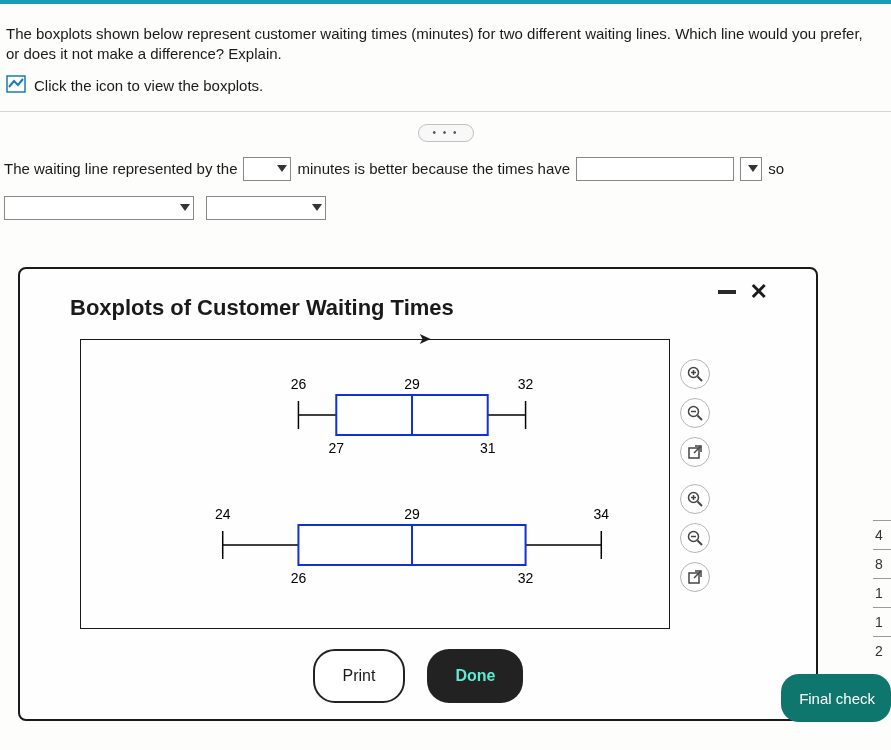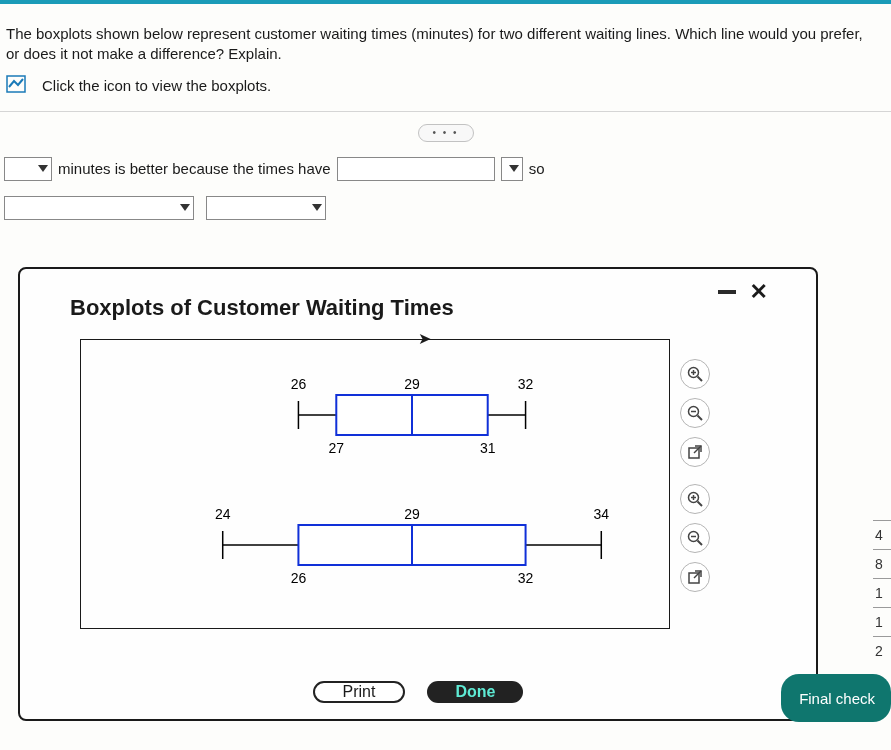--- a/index.html
+++ b/index.html
@@ -21,21 +21,21 @@
       padding: 8px 12px 0 6px;
     }
     .question-text {
       font-size: 15px;
       line-height: 1.35;
       margin-top: 12px;
     }
     .icon-row {
       display: flex;
       align-items: center;
-      gap: 16px;
+      gap: 8px;
       margin-top: 10px;
       margin-bottom: 14px;
     }
     .chart-link-icon {
       display: inline-block;
       color: #1a7ab8;
     }
     .icon-row .link-text {
       font-size: 15px;
     }
@@ -153,21 +153,21 @@
     .modal-buttons {
       position: absolute;
       bottom: 16px;
       left: 0;
       width: 100%;
       display: flex;
       justify-content: center;
       gap: 22px;
     }
     .btn {
-      height: 22px;
+      height: 54px;
       padding: 0 28px;
       border-radius: 22px;
       font-size: 16px;
       display: inline-flex;
       align-items: center;
       justify-content: center;
       cursor: pointer;
       text-align: right;
     }
     .btn-print { border: 2px solid #222; background: #fff; }
@@ -223,20 +223,21 @@
       </svg>
     </span>
     <span class="link-text">Click the icon to view the boxplots.</span>
   </div>
 </div>
 
 <hr class="sep">
 <div class="ellipsis-pill">• • •</div>
 
 <div class="answer-row">
+  <span>The waiting line represented by the</span>
   <span class="dd">
       <span class="tri"></span>
     </span>
   <span>minutes is better because the times have</span>
   <span class="text-in"></span>
   <span class="dd" style="width:22px">
       <span class="tri"></span>
     </span>
   <span>so</span>
   <div style="flex-basis:100%;height:0"></div>

